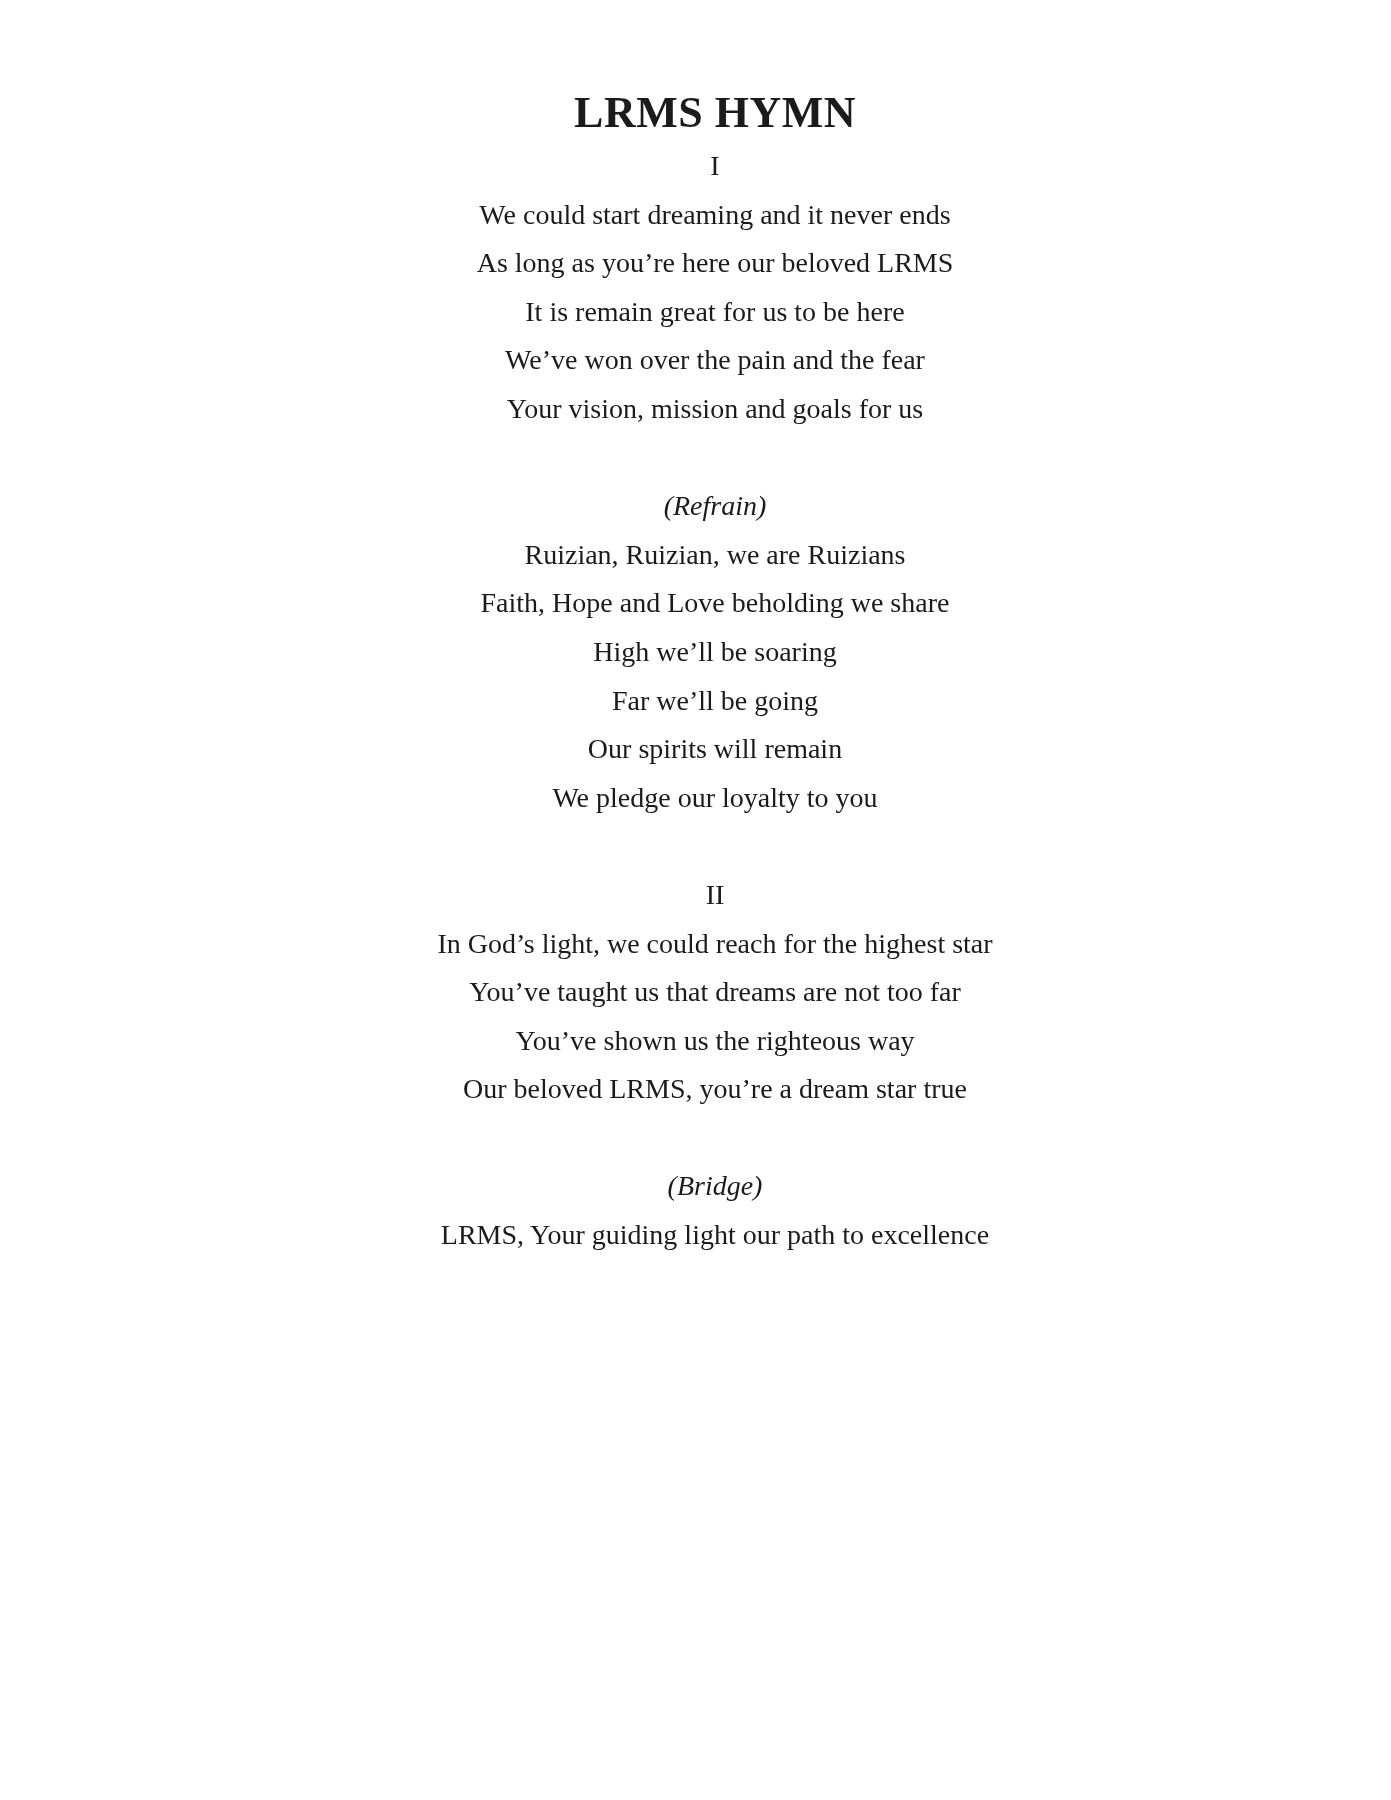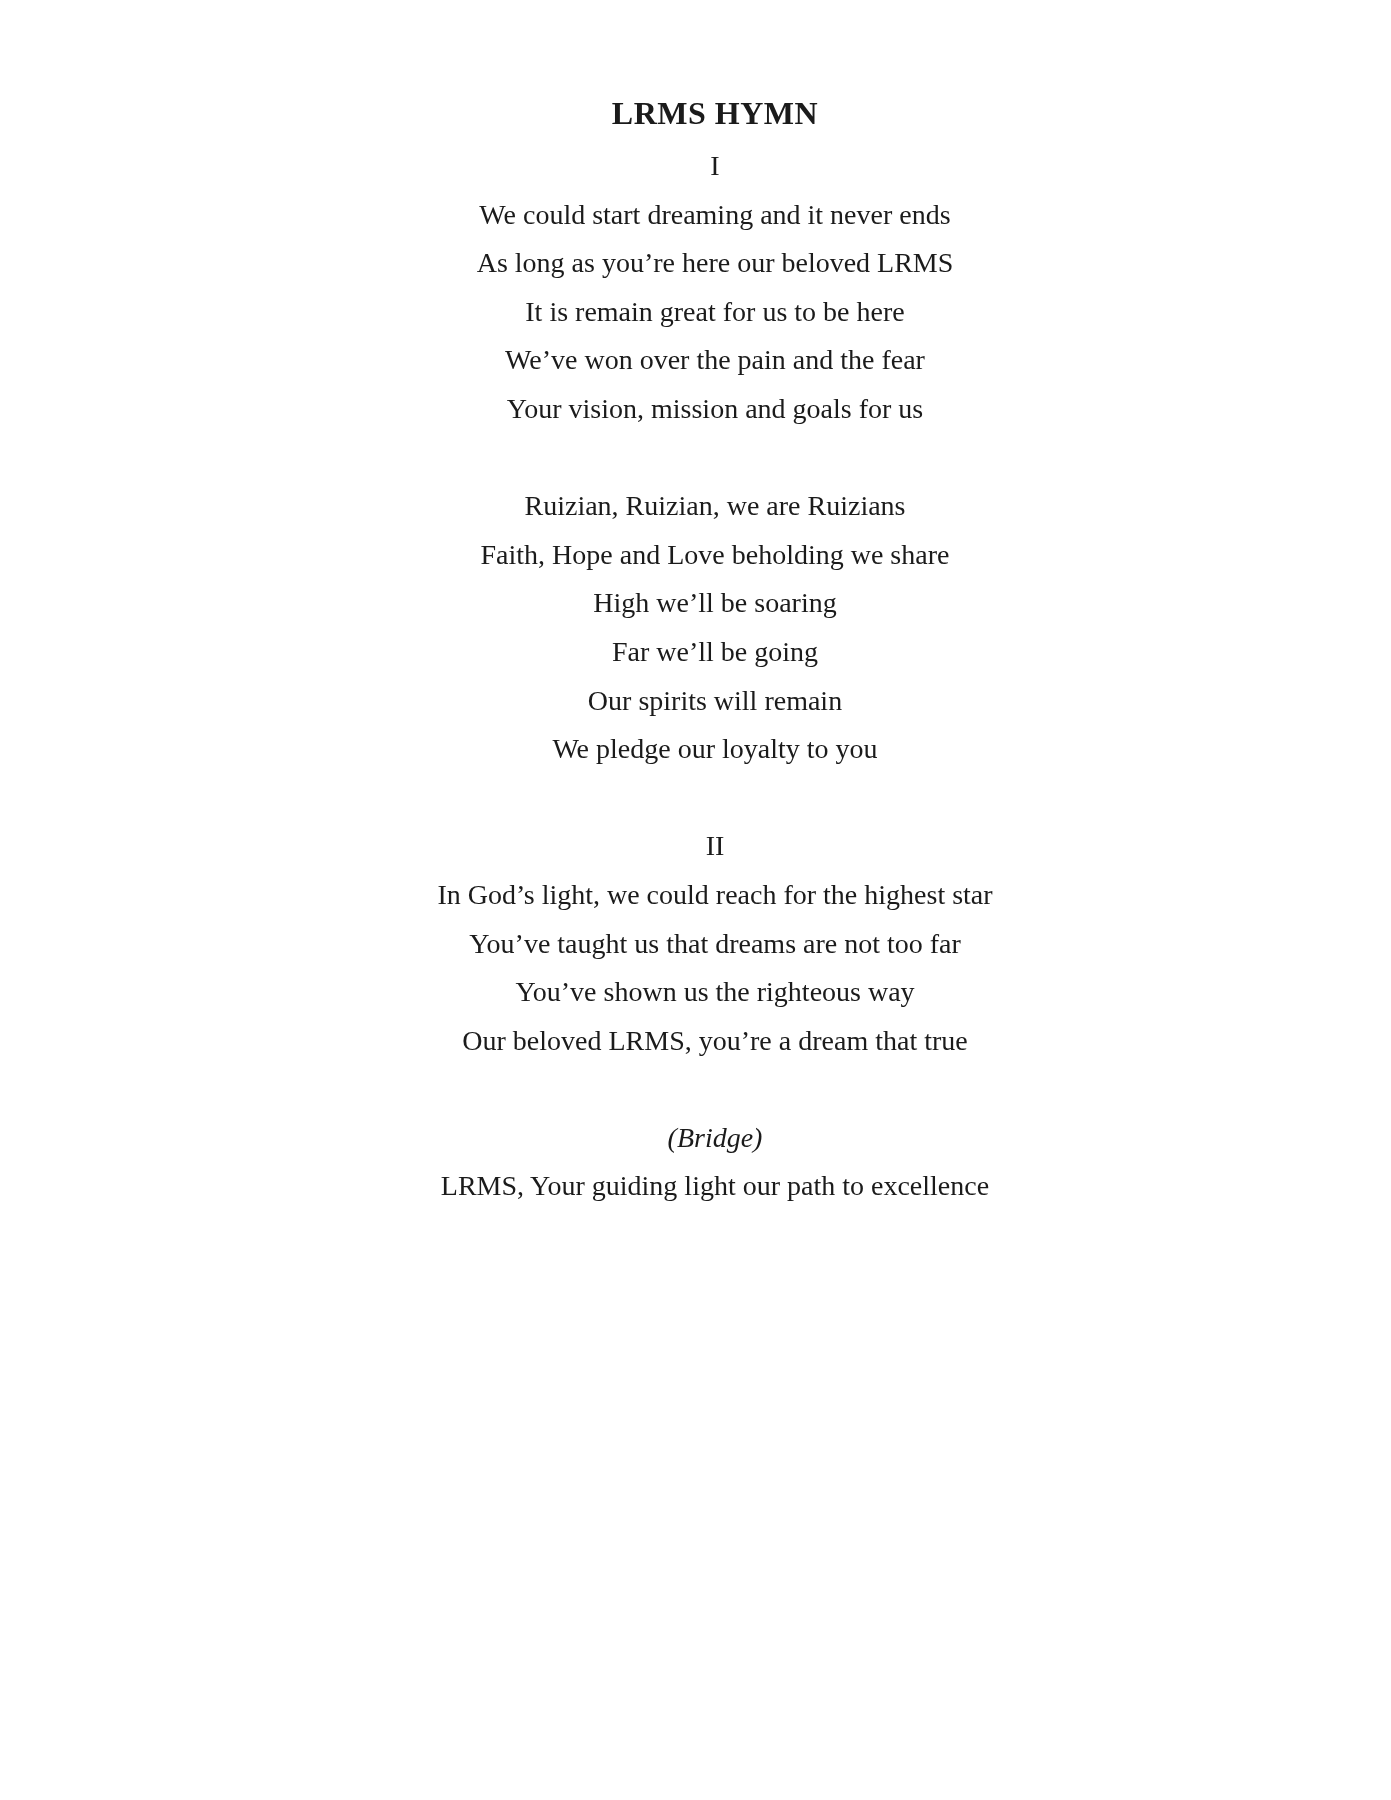--- a/index.html
+++ b/index.html
@@ -18,21 +18,21 @@
     overflow: hidden;
     font-family: "Liberation Serif", "DejaVu Serif", serif;
     color: #1b1b1b;
   }
   .content {
     width: 1352px; 
     text-align: center;
   }
   .doc-title {
     margin: 0;
-    font-size: 32px;
+    font-size: 44px;
     font-weight: bold;
     line-height: 58px;
     letter-spacing: 0.5px;
   }
   .stanza {
     margin: 0 0 48.6px 0;
   }
   .stanza:last-child {
     margin-bottom: 0;
   }
@@ -56,34 +56,35 @@
     <section class="stanza">
       <div class="line">I</div>
       <div class="line">We could start dreaming and it never ends</div>
       <div class="line">As long as you’re here our beloved LRMS</div>
       <div class="line">It is remain great for us to be here</div>
       <div class="line">We’ve won over the pain and the fear</div>
       <div class="line">Your vision, mission and goals for us</div>
     </section>
 
     <section class="stanza">
+      <div class="line marker-italic">(Refrain)</div>
       <div class="line">Ruizian, Ruizian, we are Ruizians</div>
       <div class="line">Faith, Hope and Love beholding we share</div>
       <div class="line">High we’ll be soaring</div>
       <div class="line">Far we’ll be going</div>
       <div class="line">Our spirits will remain</div>
       <div class="line">We pledge our loyalty to you</div>
     </section>
 
     <section class="stanza">
       <div class="line">II</div>
       <div class="line">In God’s light, we could reach for the highest star</div>
       <div class="line">You’ve taught us that dreams are not too far</div>
       <div class="line">You’ve shown us the righteous way</div>
-      <div class="line">Our beloved LRMS, you’re a dream that true</div>
+      <div class="line">Our beloved LRMS, you’re a dream star true</div>
     </section>
 
     <section class="stanza">
       <div class="line marker-italic">(Bridge)</div>
       <div class="line">LRMS, Your guiding light our path to excellence</div>
     </section>
 
   </div>
 </div>
 

